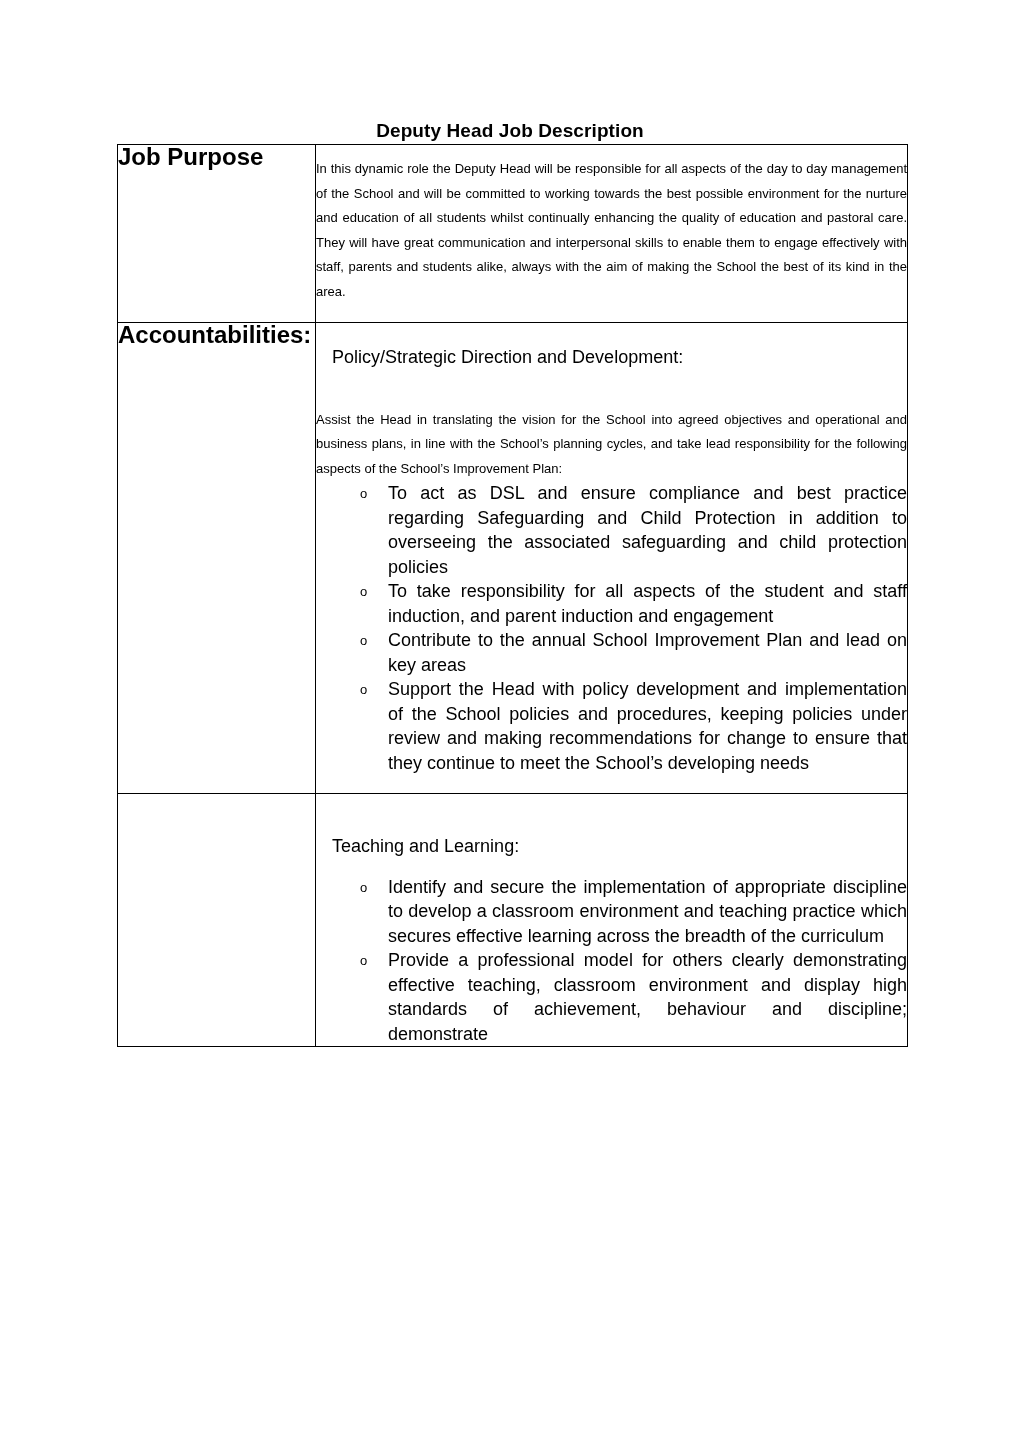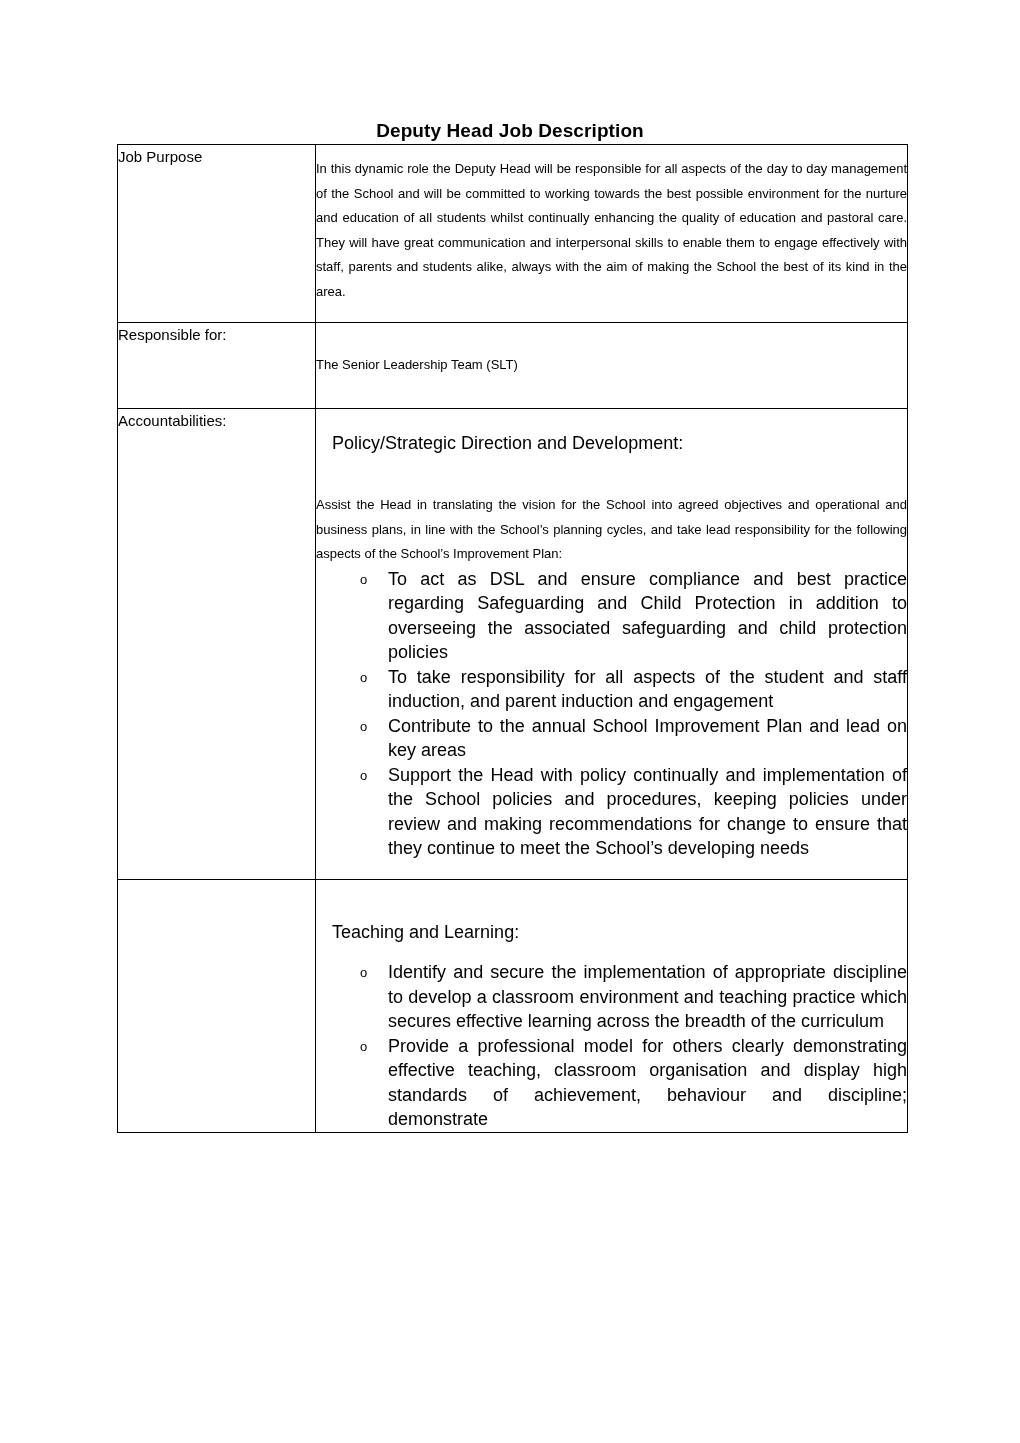--- a/index.html
+++ b/index.html
@@ -48,22 +48,22 @@
   }
   td.label-cell {
     width: 197px;
     padding: 6px 8px 10px 8px;
   }
   td.body-cell {
     width: 591px;
     padding: 6px 10px 12px 12px;
   }
   .label {
-    font-size: 15px;
-    font-weight: normal;
+    font-size: 24px;
+    font-weight: bold;
     line-height: 24px;
     white-space: nowrap;
   }
   .para {
     font-size: 13px;
     line-height: 24.5px;
     text-align: justify;
     text-justify: inter-word;
     margin: 0;
     hyphens: none;
@@ -121,58 +121,48 @@
           <div class="label">Job Purpose</div>
         </td>
         <td class="body-cell">
           <div class="filler-purpose"></div>
           <p class="para">In this dynamic role the Deputy Head will be responsible for all aspects of the day to day management of the School and will be committed to working towards the best possible environment for the nurture and education of all students whilst continually enhancing the quality of education and pastoral care. They will have great communication and interpersonal skills to enable them to engage effectively with staff, parents and students alike, always with the aim of making the School the best of its kind in the area.</p>
           <div class="filler-mid"></div>
         </td>
       </tr>
 
 
-      <tr>
-        <td class="label-cell">
-          <div class="label">Responsible for:</div>
-        </td>
-        <td class="body-cell">
-          <div class="filler-short"></div>
-          <p class="para">The Senior Leadership Team (SLT)</p>
-          <div class="filler-short"></div>
-        </td>
-      </tr>
 
       <tr>
         <td class="label-cell">
           <div class="label">Accountabilities:</div>
         </td>
         <td class="body-cell">
           <p class="heading-line">Policy/Strategic Direction and Development:</p>
           <p class="para lead">Assist the Head in translating the vision for the School into agreed objectives and operational and business plans, in line with the School’s planning cycles, and take lead responsibility for the following aspects of the School’s Improvement Plan:</p>
           <ul class="olist">
             <li>To act as DSL and ensure compliance and best practice regarding Safeguarding and Child Protection in addition to overseeing the associated safeguarding and child protection policies</li>
             <li>To take responsibility for all aspects of the student and staff induction, and parent induction and engagement</li>
             <li>Contribute to the annual School Improvement Plan and lead on key areas</li>
-            <li>Support the Head with policy continually and implementation of the School policies and procedures, keeping policies under review and making recommendations for change to ensure that they continue to meet the School’s developing needs</li>
+            <li>Support the Head with policy development and implementation of the School policies and procedures, keeping policies under review and making recommendations for change to ensure that they continue to meet the School’s developing needs</li>
           </ul>
           <div class="filler-mid"></div>
         </td>
       </tr>
 
       <tr>
         <td class="label-cell">
           <div class="label"></div>
         </td>
         <td class="body-cell clipped">
           <div class="filler-mid"></div>
           <p class="heading-line">Teaching and Learning:</p>
           <ul class="olist">
             <li>Identify and secure the implementation of appropriate discipline to develop a classroom environment and teaching practice which secures effective learning across the breadth of the curriculum</li>
-            <li>Provide a professional model for others clearly demonstrating effective teaching, classroom organisation and display high standards of achievement, behaviour and discipline; demonstrate</li>
+            <li>Provide a professional model for others clearly demonstrating effective teaching, classroom environment and display high standards of achievement, behaviour and discipline; demonstrate</li>
           </ul>
         </td>
       </tr>
 
     </tbody>
   </table>
 
 </div>
 
 </body></html>

